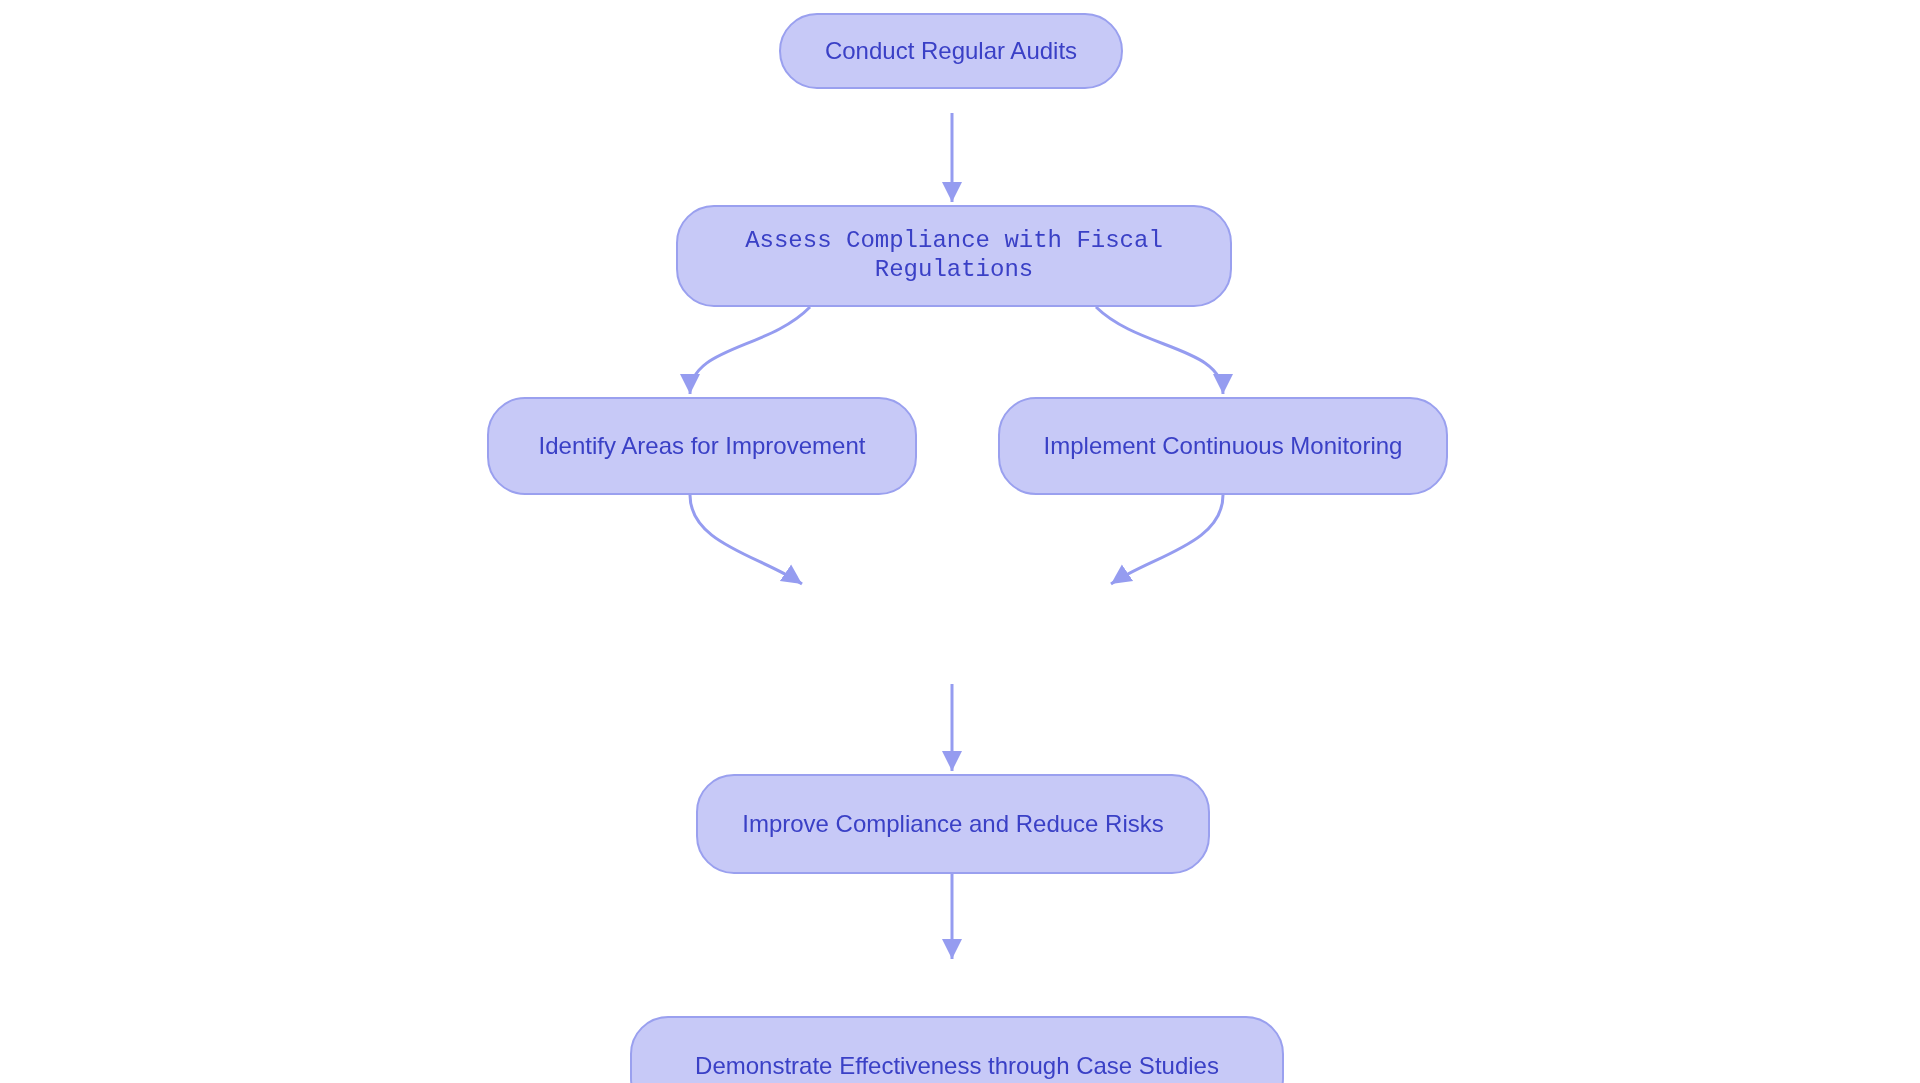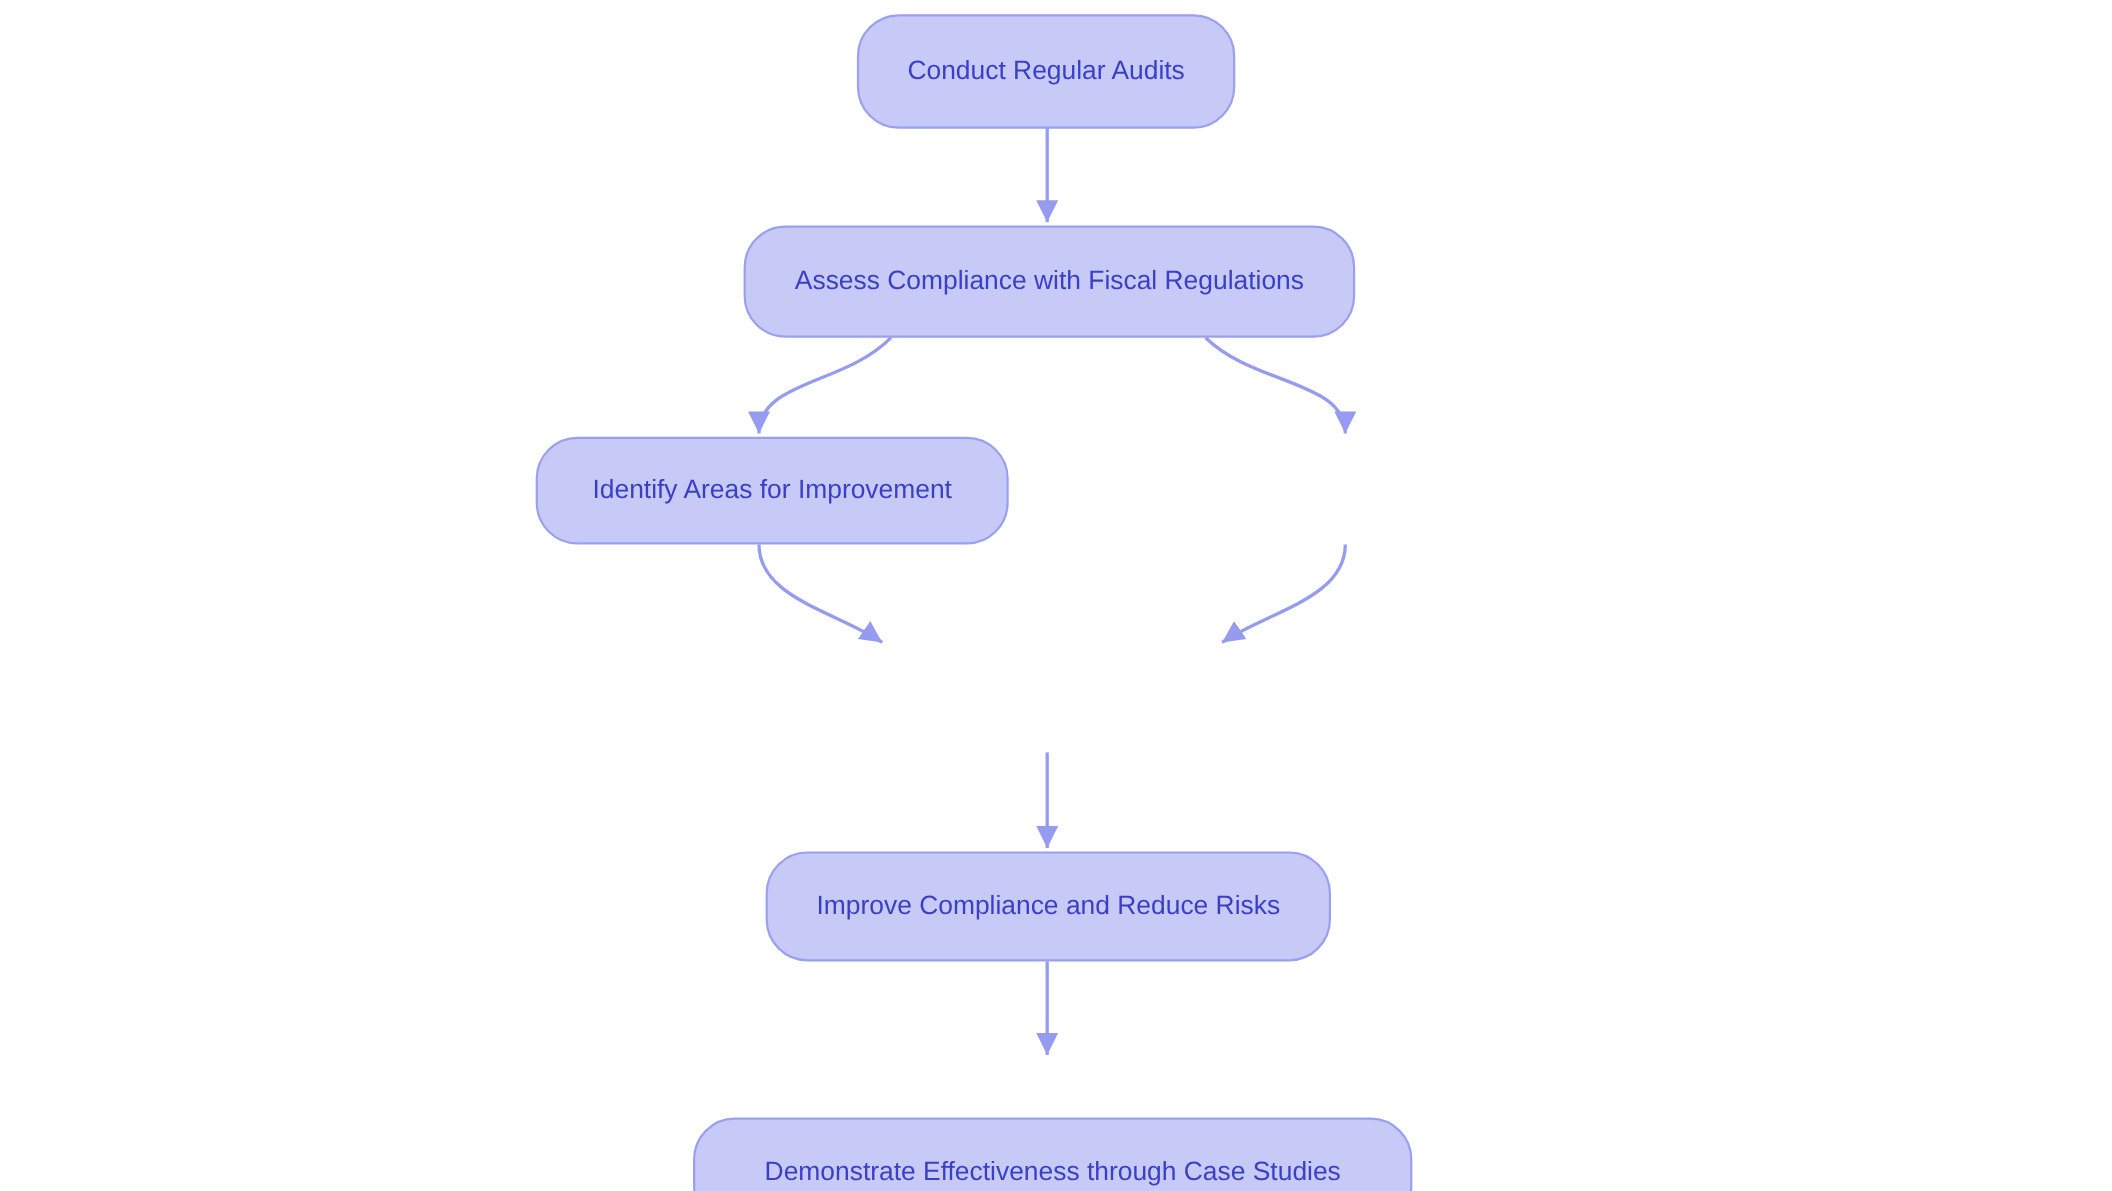--- a/index.html
+++ b/index.html
@@ -42,22 +42,22 @@
     justify-content: center;
     background: var(--node-fill);
     border: 2px solid var(--node-border);
     border-radius: 38px;
     color: var(--node-text);
     font-size: 24px;
     text-align: center;
     line-height: 1.2;
     padding: 0 24px;
   }
-  .n1 { left: 779px;  top: 13px;  width: 344px; height: 104px; align-items: center; }
-  .n2 { left: 676px;  top: 205px; width: 556px; height: 102px; }
+  .n1 { left: 779px;  top: 13px;  width: 344px; height: 76px; align-items: center; }
+  .n2 { left: 676px;  top: 205px; width: 556px; height: 102px; font-family: Liberation Mono, monospace; }
   .n3 { left: 487px;  top: 397px; width: 430px; height: 98px; }
   .n4 { left: 998px;  top: 397px; width: 450px; height: 98px; }
   .n5 { left: 705px;  top: 584px; width: 495px; height: 100px; }
   .n6 { left: 696px;  top: 774px; width: 514px; height: 100px; }
   .n7 { left: 630px;  top: 1016px; width: 654px; height: 100px; }
 </style>
 </head>
 <body>
 
 <div class="canvas">
@@ -79,20 +79,23 @@
 
   <div class="flow-node n1">
     <span>Conduct Regular Audits</span>
   </div>
   <div class="flow-node n2">
     <span>Assess Compliance with Fiscal Regulations</span>
   </div>
   <div class="flow-node n3">
     <span>Identify Areas for Improvement</span>
   </div>
+  <div class="flow-node n4">
+    <span>Implement Continuous Monitoring</span>
+  </div>
   <div class="flow-node n6">
     <span>Improve Compliance and Reduce Risks</span>
   </div>
   <div class="flow-node n7">
     <span>Demonstrate Effectiveness through Case Studies</span>
   </div>
 
 </div>
 
 </body></html>

